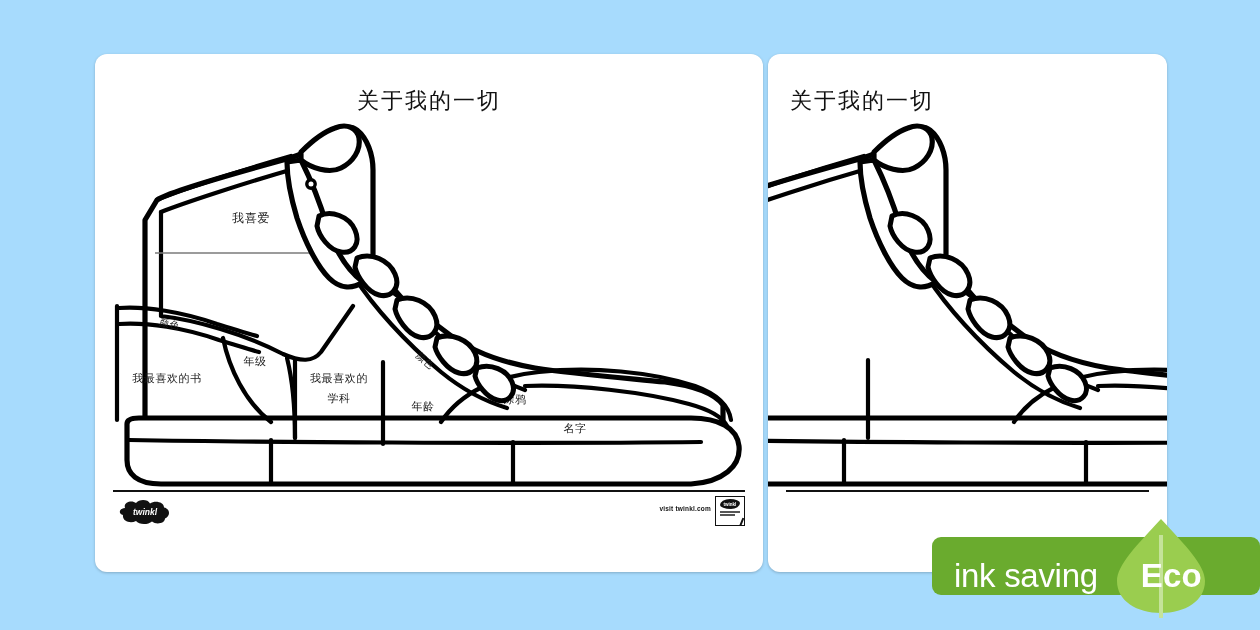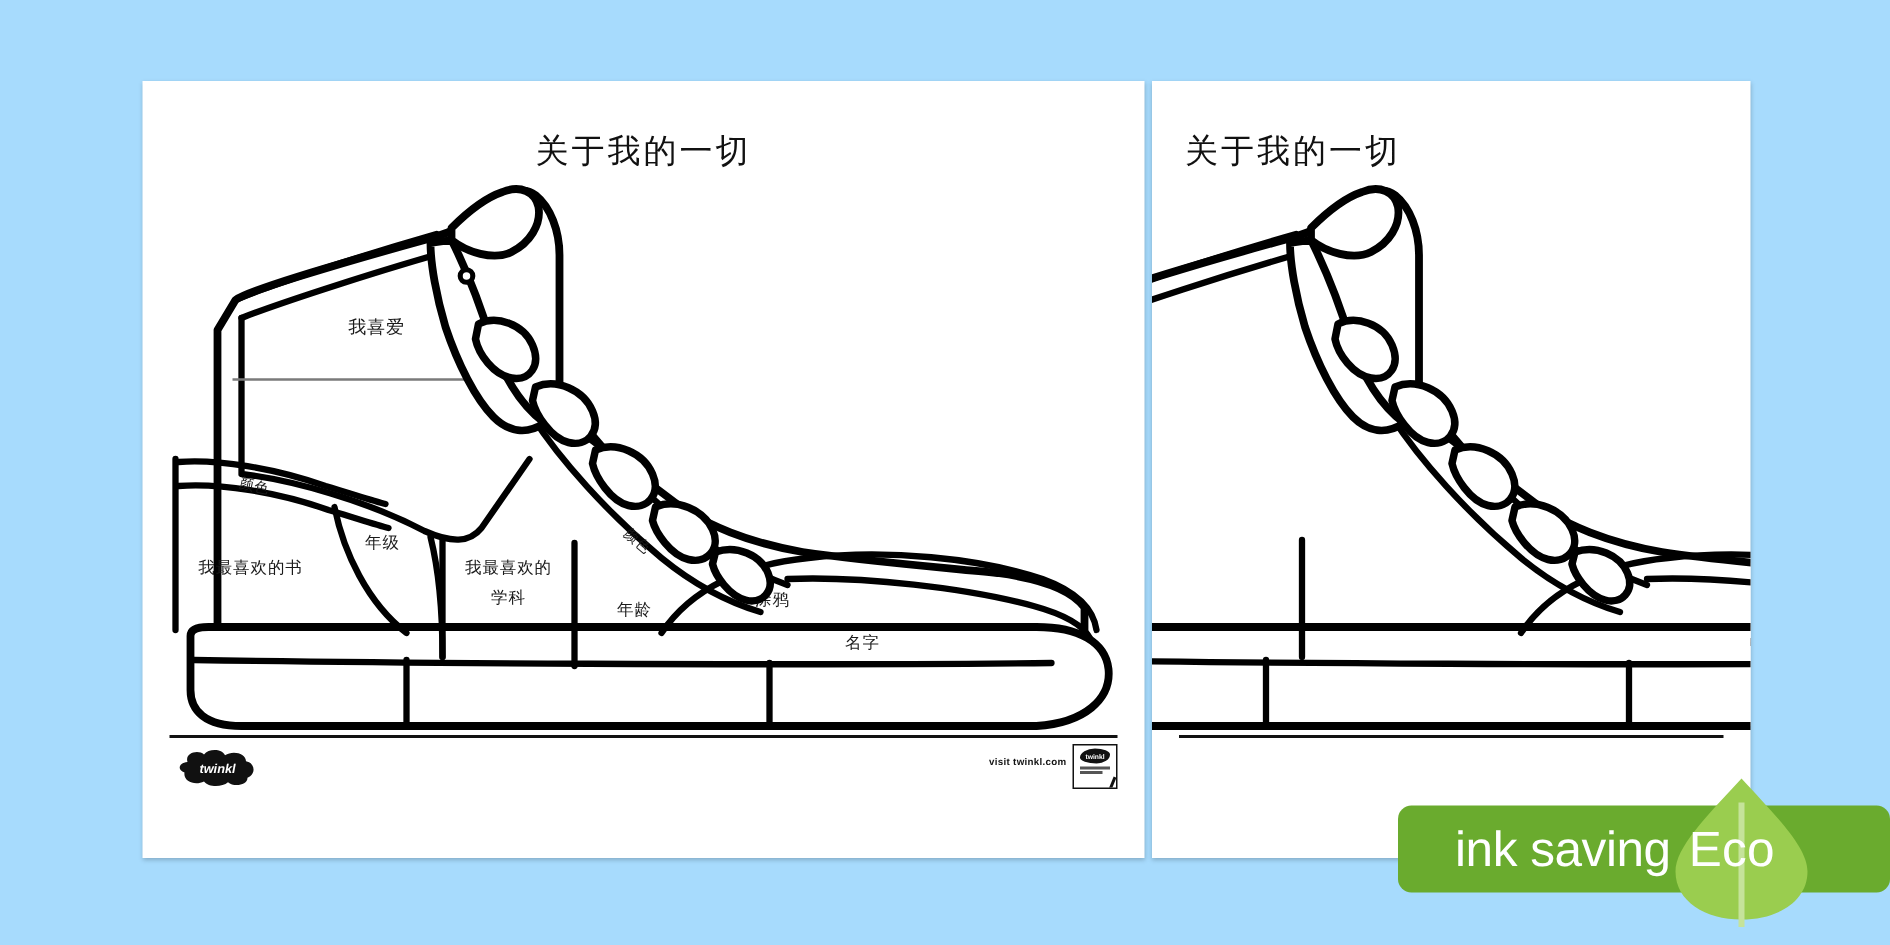--- a/index.html
+++ b/index.html
@@ -10,20 +10,21 @@
     font-family:"Liberation Sans",sans-serif;
     overflow:hidden;position:relative;
   }
   .stage{position:absolute;inset:0;}
 
   
   .sheet{
     position:absolute;background:#ffffff;
     box-shadow:0 1px 3px rgba(0,0,0,.22);
     overflow:hidden;
+    border-radius:12px;
   }
   #sheet-1{left:95px;top:54px;width:668px;height:518px;}
   #sheet-2{left:768px;top:54px;width:399px;height:518px;}
 
   .sheet-inner{position:absolute;inset:0;}
 
   
   .page-title{
     position:absolute;
     font-family:"Liberation Serif",serif;
@@ -94,27 +95,27 @@
     pointer-events:none;
   }
   .eco-bar{
     position:absolute;left:0;top:20px;width:328px;height:58px;
     background:#6aab2e;border-radius:9px;
   }
   .eco-leaf{
     position:absolute;left:183px;top:0px;width:92px;height:101px;
   }
   .eco-text{
-    position:absolute;left:38px;top:20px;height:58px;
-    display:flex;align-items:center;
+    position:absolute;left:22px;top:20px;height:58px;
+    display:flex;align-items:flex-end;
     color:#ffffff;font-size:33px;font-weight:normal;
     letter-spacing:-.3px;white-space:nowrap;
   }
   .eco-text .eco-word{
-    margin-left:12px;font-weight:normal;letter-spacing:.2px;
+    margin-left:43px;font-weight:bold;letter-spacing:.2px;
   }
 </style>
 </head>
 <body>
 
 <div class="stage">
 
   <div class="sheet" id="sheet-1">
     <div class="sheet-inner">
 

